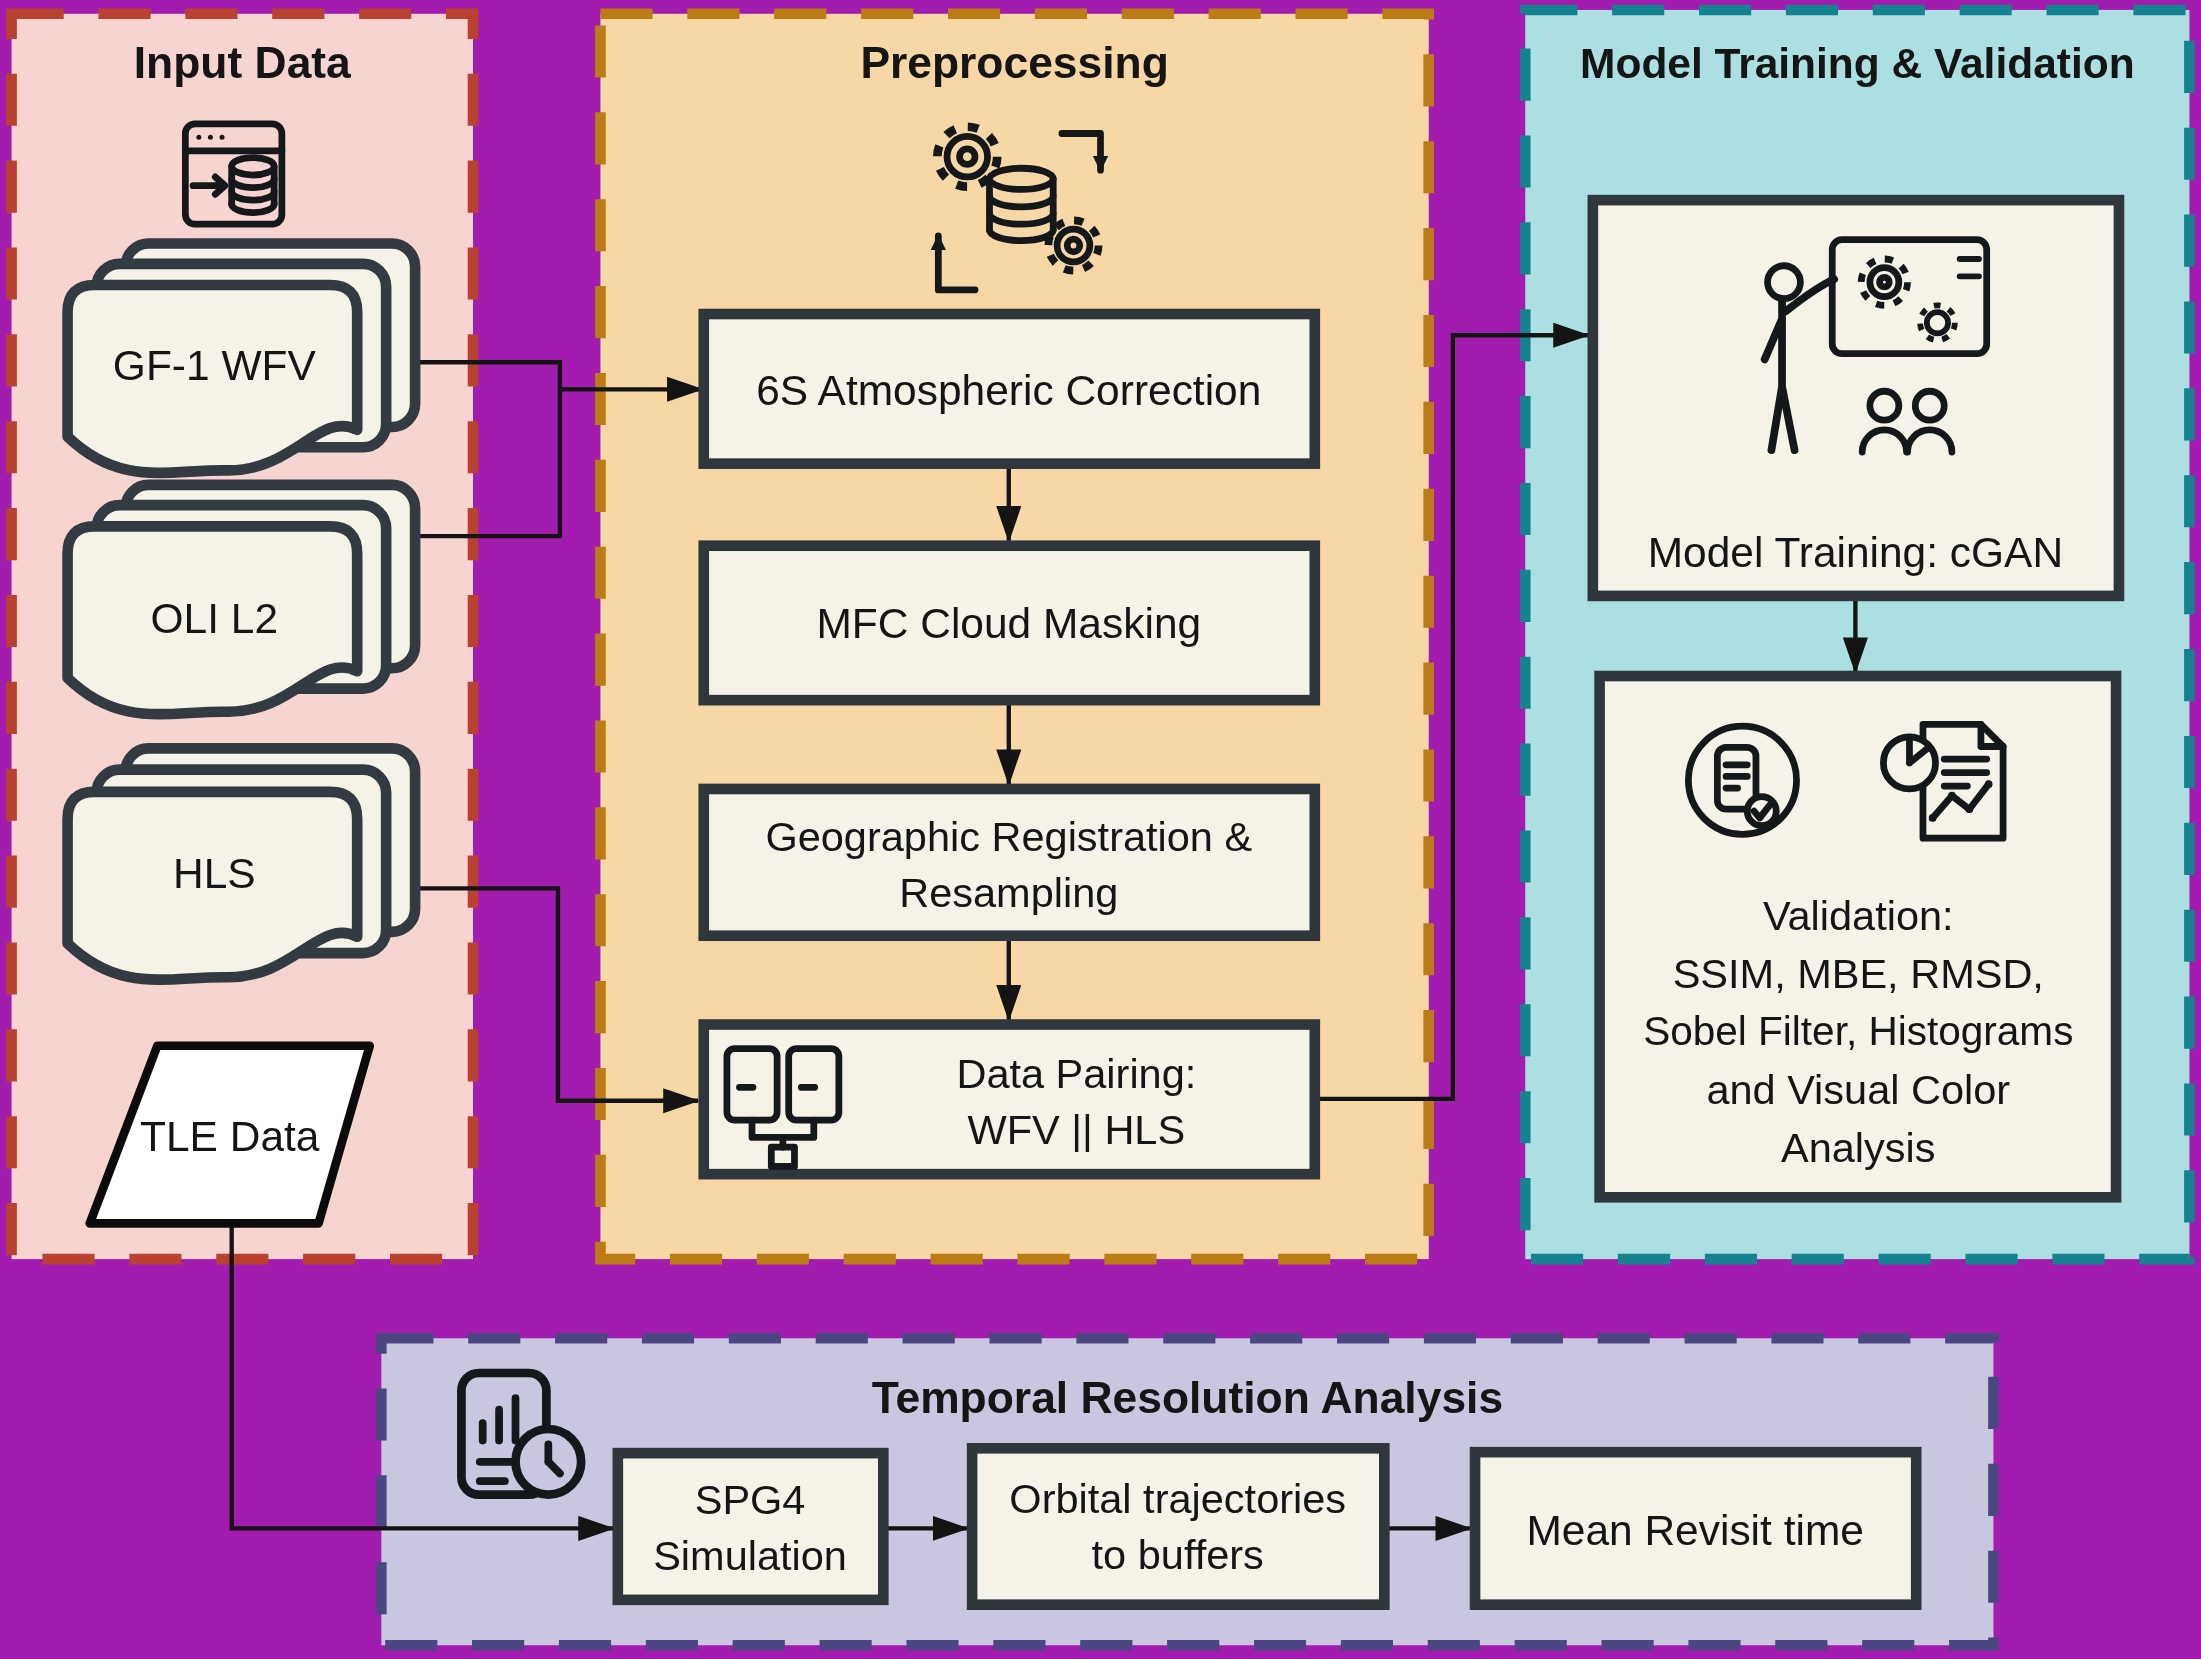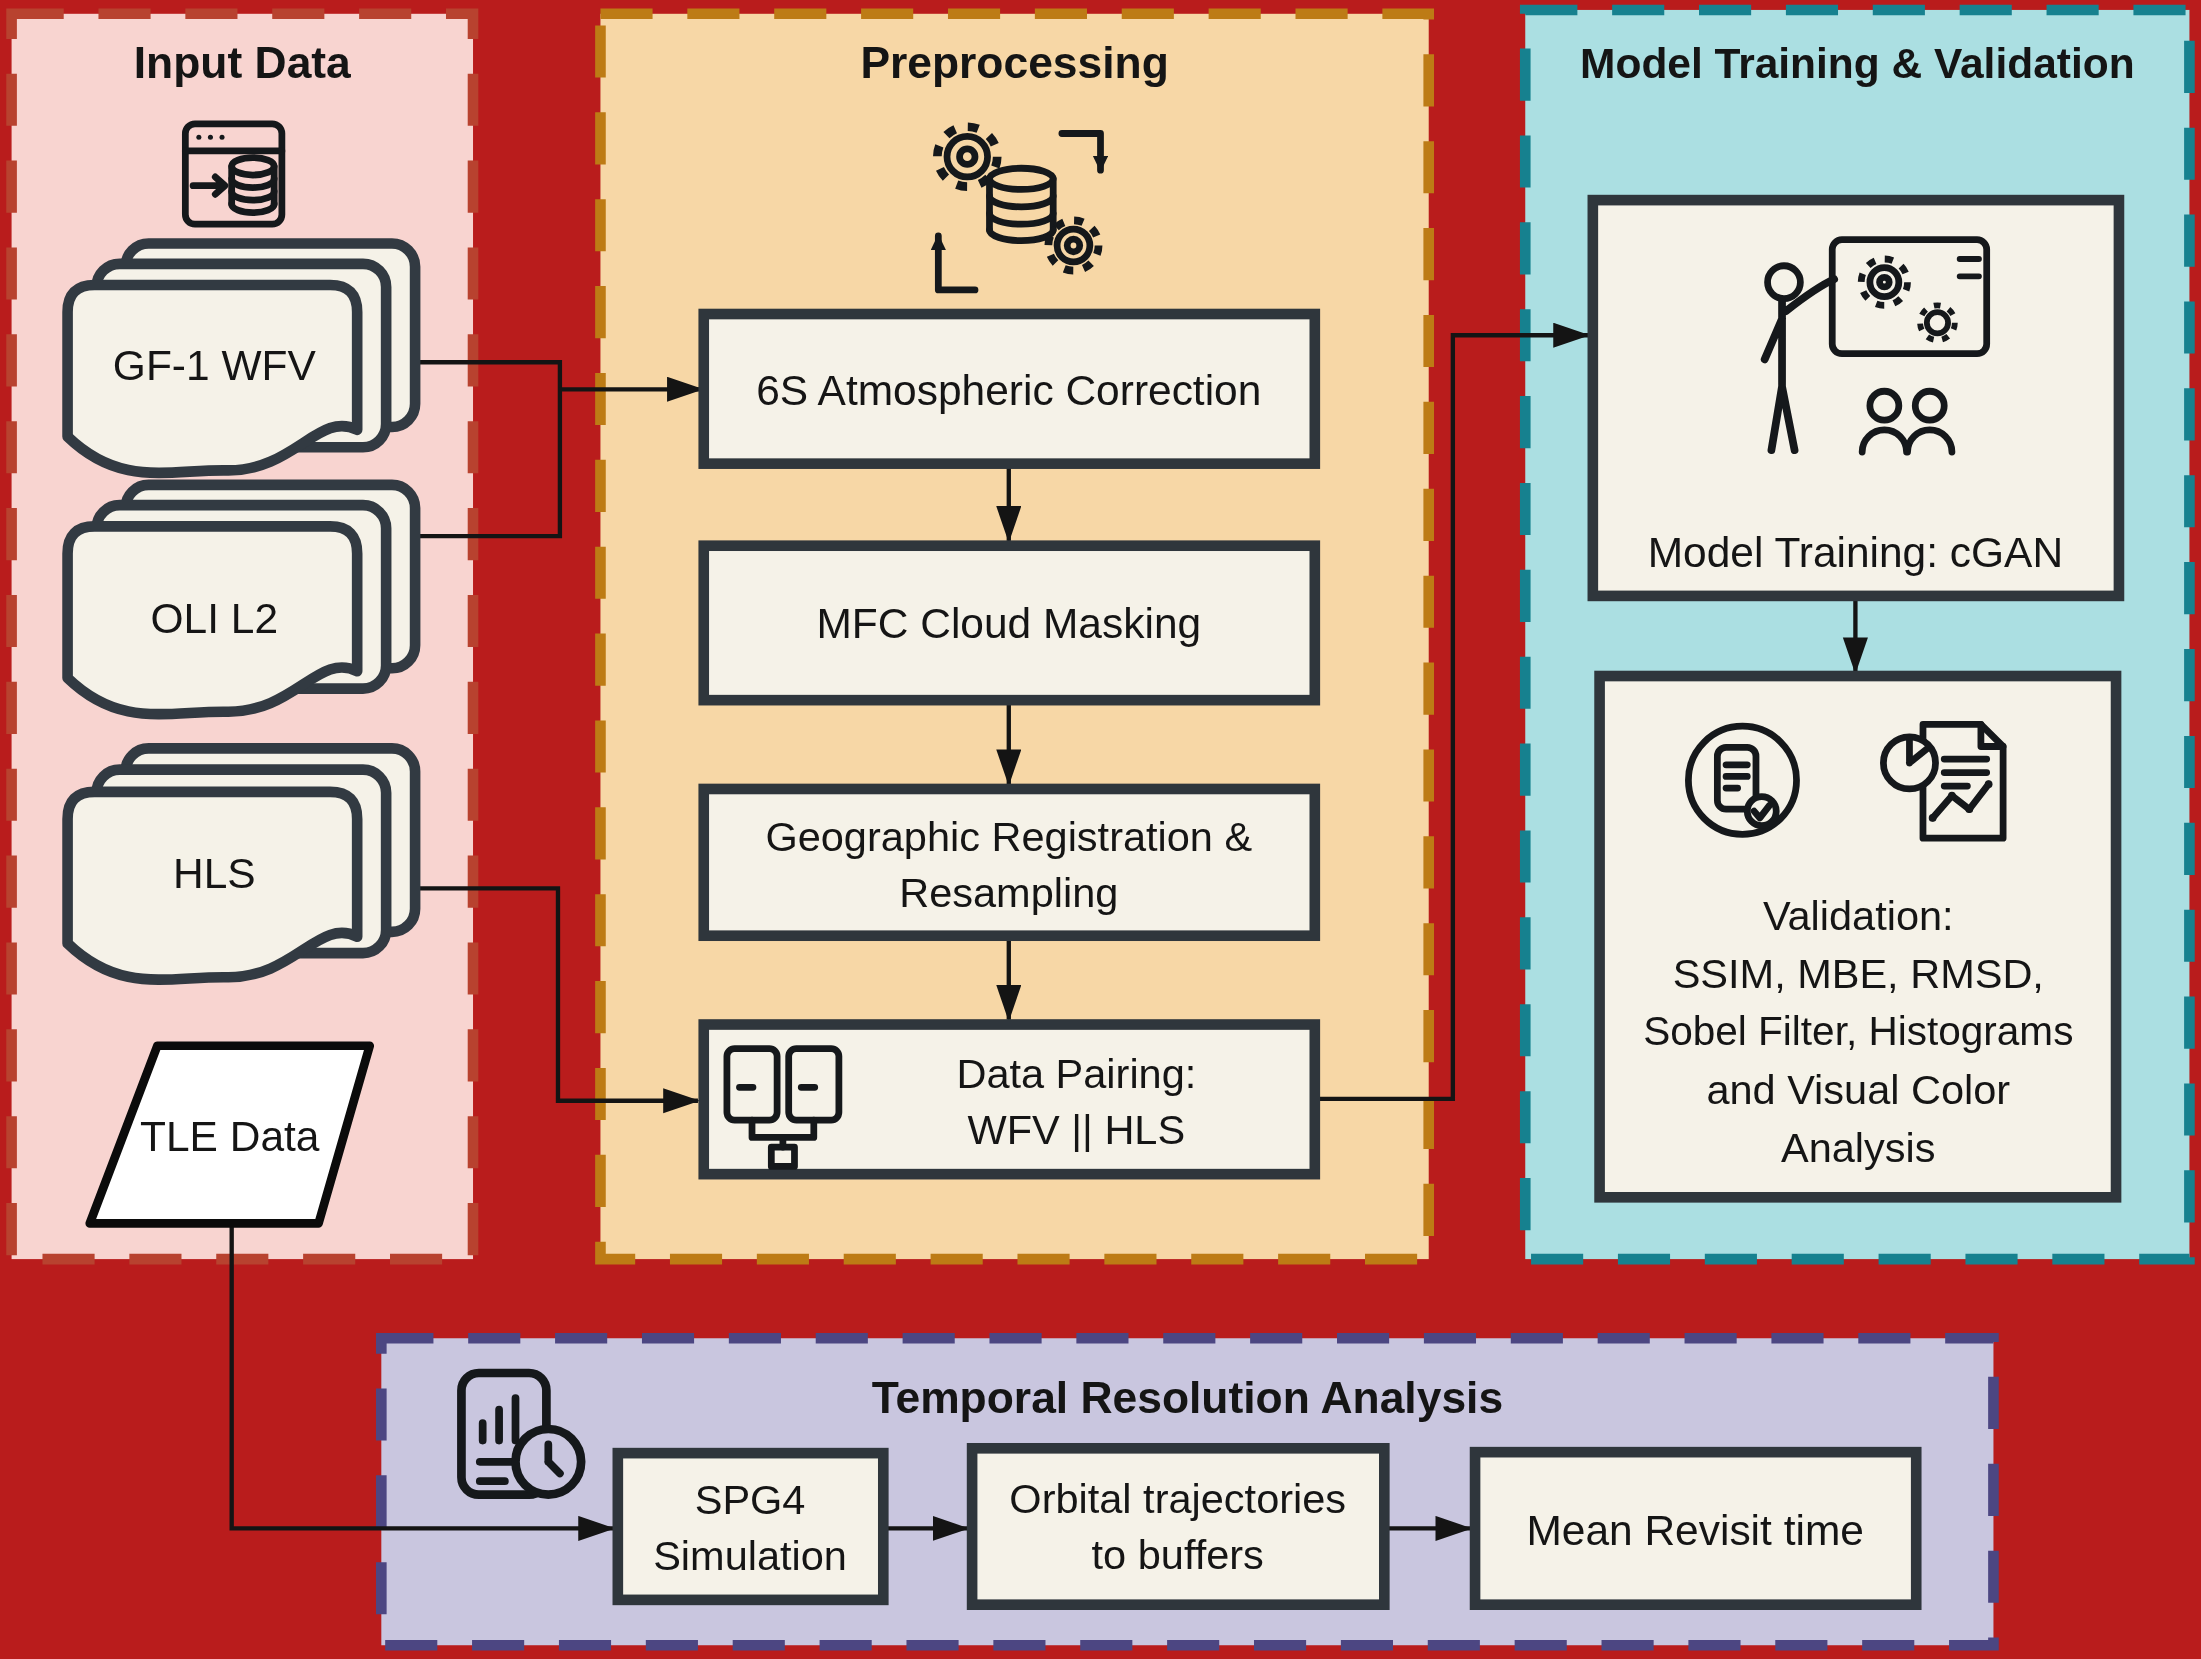--- a/index.html
+++ b/index.html
@@ -1,16 +1,16 @@
 <!DOCTYPE html>
 <html><head>
 <meta charset="utf-8">
 <style>
   html,body{margin:0;padding:0;background:#ffffff;}
-  #stage{position:relative;width:2201px;height:1660px;background:#b91c1c;font-family:"Liberation Sans", sans-serif;}
+  #stage{position:relative;width:2201px;height:1660px;background:#a21caf;font-family:"Liberation Sans", sans-serif;}
   svg{display:block;}
   text{fill:#151515;}
   .ttl{font-weight:bold;font-size:46px;}
   .ttl-m{font-weight:bold;font-size:44px;}
   .lbl{font-size:44px;}
   .lbl-s{font-size:43px;}
   .ic{fill:none;stroke:#15181b;stroke-width:7;stroke-linecap:round;stroke-linejoin:round;}
   .ic-thick{fill:none;stroke:#15181b;stroke-width:9;stroke-linecap:round;stroke-linejoin:round;}
   .flow{fill:none;stroke:#141414;stroke-width:4.5;}
   .shape{stroke-width:11;}

